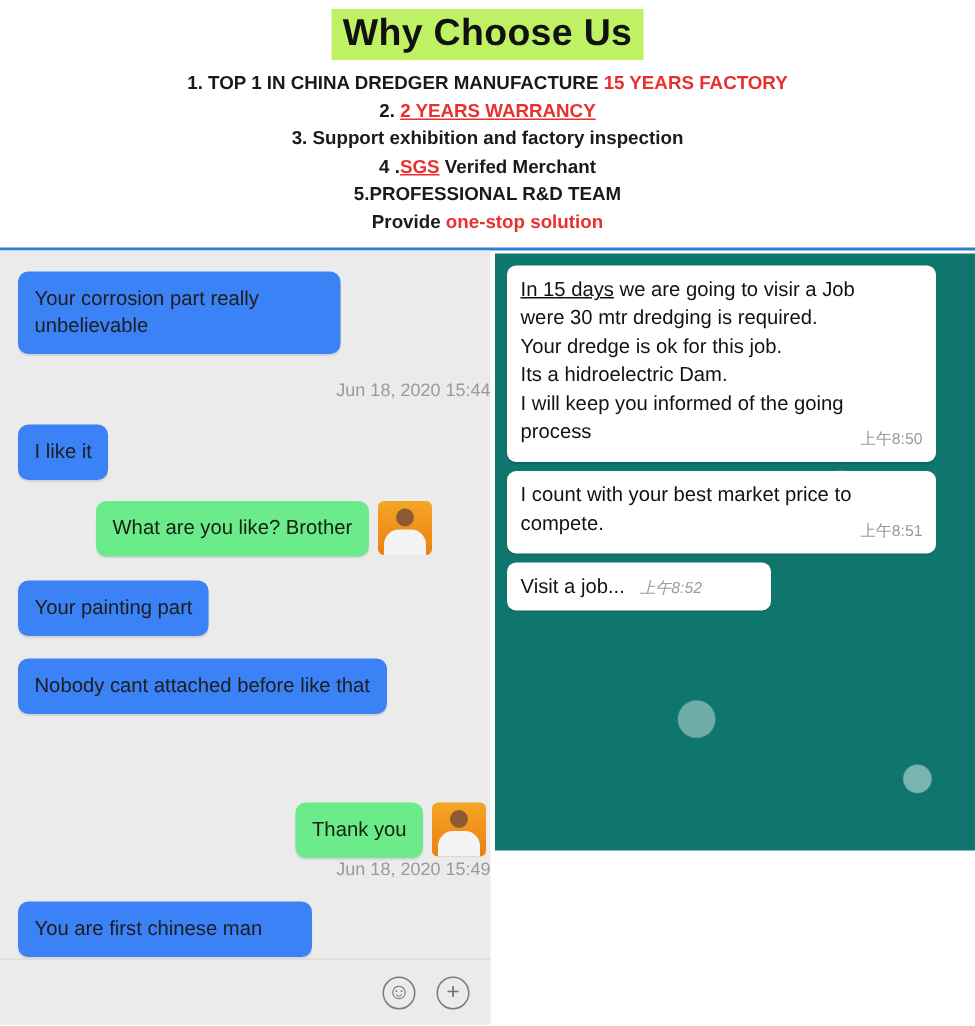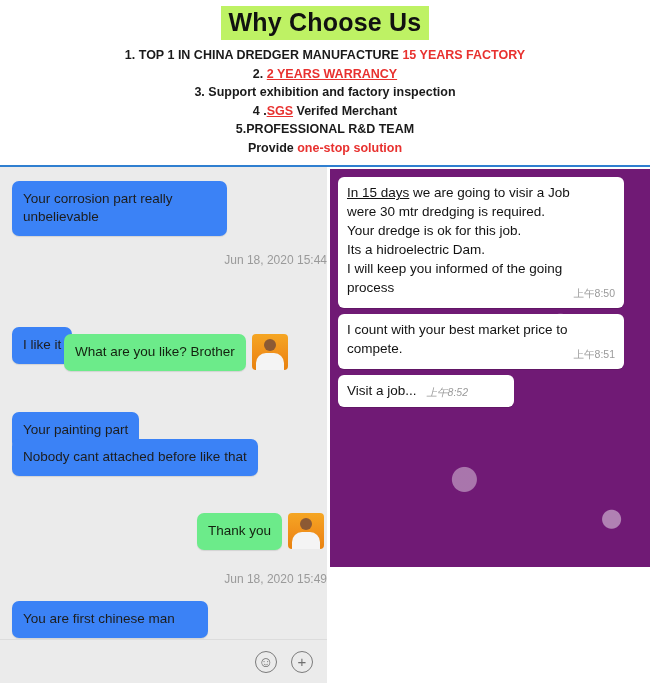--- a/index.html
+++ b/index.html
@@ -161,21 +161,21 @@
     box-sizing: border-box;
   }
 
   
   .right-pane {
     position: absolute;
     left: 330px;
     top: 2px;
     width: 320px;
     height: 398px;
-    background: #701a75;
+    background: #0f766e;
     box-sizing: border-box;
     overflow: hidden;
   }
   .right-pane::before {
     content: "";
     position: absolute;
     inset: 0;
     background-image:
       radial-gradient(circle at 20% 18%, rgba(255,255,255,0.55) 0 10px, transparent 11px),
       radial-gradient(circle at 72% 40%, rgba(255,255,255,0.45) 0 14px, transparent 15px),
@@ -239,38 +239,38 @@
 <div class="chat-area">
 
   <div class="left-pane">
 
     <div class="row" style="left:12px; top:14px;">
       <div class="bubble-in" style="width:193px;">Your corrosion part really unbelievable</div>
     </div>
 
     <div class="tstamp" style="position:absolute; left:0; top:86px;">Jun 18, 2020 15:44</div>
 
-    <div class="row" style="left:12px; top:116px;margin-top:44px;">
+    <div class="row" style="left:12px; top:116px;">
       <div class="bubble-in">I like it</div>
     </div>
 
     <div class="row" style="left:64px; top:167px;">
       <div class="bubble-out">What are you like? Brother</div>
       <div class="avatar"></div>
     </div>
 
-    <div class="row" style="left:12px; top:220px;margin-top:25px;">
+    <div class="row" style="left:12px; top:220px;">
       <div class="bubble-in">Your painting part</div>
     </div>
 
     <div class="row" style="left:12px; top:272px;">
       <div class="bubble-in" style="width:224px;">Nobody cant attached before like that</div>
     </div>
 
-    <div class="row" style="left:170px; top:346px;padding-left:27px;">
+    <div class="row" style="left:170px; top:368px;padding-left:27px;">
       <div class="bubble-out">Thank you</div>
       <div class="avatar"></div>
     </div>
 
     <div class="tstamp" style="position:absolute; left:0; top:405px;">Jun 18, 2020 15:49</div>
 
     <div class="row" style="left:12px; top:434px;">
       <div class="bubble-in" style="width:174px;">You are first chinese man</div>
     </div>
 

